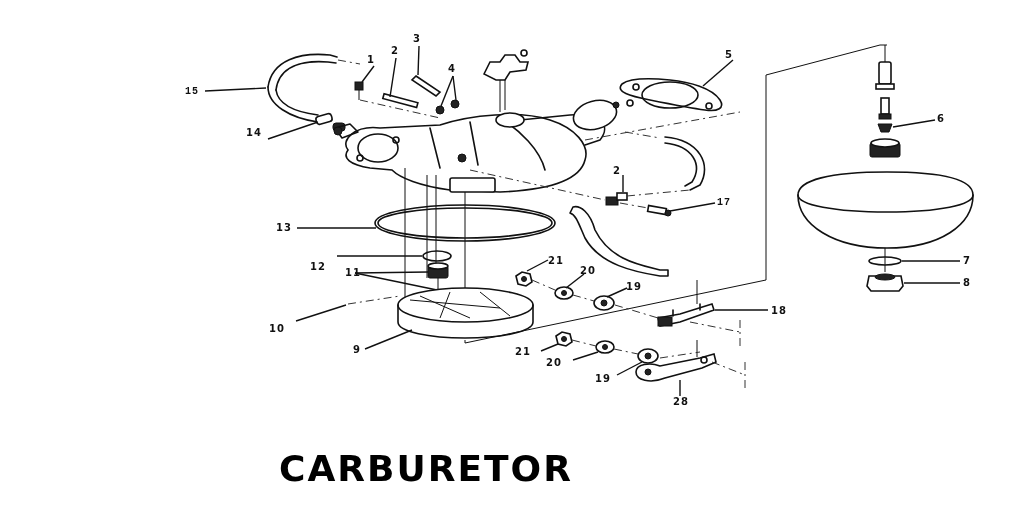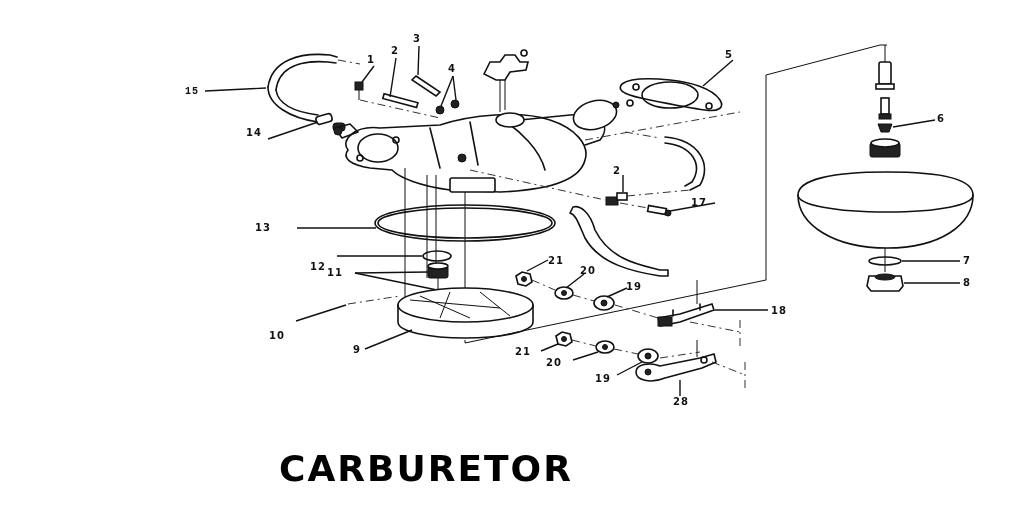--- a/index.html
+++ b/index.html
@@ -253,28 +253,28 @@
 <div>
   <span class="lbl" style="left:367px;top:55px;">1</span>
   <span class="lbl" style="left:391px;top:46px;">2</span>
   <span class="lbl" style="left:413px;top:34px;">3</span>
   <span class="lbl" style="left:448px;top:64px;">4</span>
   <span class="lbl" style="left:725px;top:50px;">5</span>
   <span class="lbl" style="left:937px;top:114px;">6</span>
   <span class="lbl" style="left:963px;top:256px;">7</span>
   <span class="lbl" style="left:963px;top:278px;">8</span>
   <span class="lbl" style="left:353px;top:345px;">9</span>
-  <span class="lbl" style="left:269px;top:331px;">10</span>
-  <span class="lbl" style="left:327px;top:268px;">11</span>
+  <span class="lbl" style="left:269px;top:324px;">10</span>
+  <span class="lbl" style="left:345px;top:268px;">11</span>
   <span class="lbl" style="left:310px;top:262px;">12</span>
-  <span class="lbl" style="left:255px;top:223px;">13</span>
+  <span class="lbl" style="left:276px;top:223px;">13</span>
   <span class="lbl" style="left:246px;top:128px;">14</span>
   <span class="lbl" style="left:185px;top:87px;font-family:Liberation Mono, monospace;">15</span>
   <span class="lbl" style="left:613px;top:166px;">2</span>
-  <span class="lbl" style="left:691px;top:198px;">17</span>
+  <span class="lbl" style="left:717px;top:198px;font-family:Liberation Mono, monospace;">17</span>
   <span class="lbl" style="left:771px;top:306px;text-align:center;">18</span>
   <span class="lbl" style="left:626px;top:282px;">19</span>
   <span class="lbl" style="left:595px;top:374px;">19</span>
   <span class="lbl" style="left:580px;top:266px;">20</span>
   <span class="lbl" style="left:546px;top:358px;">20</span>
   <span class="lbl" style="left:548px;top:256px;">21</span>
   <span class="lbl" style="left:515px;top:347px;">21</span>
   <span class="lbl" style="left:673px;top:397px;">28</span>
 </div>
 

